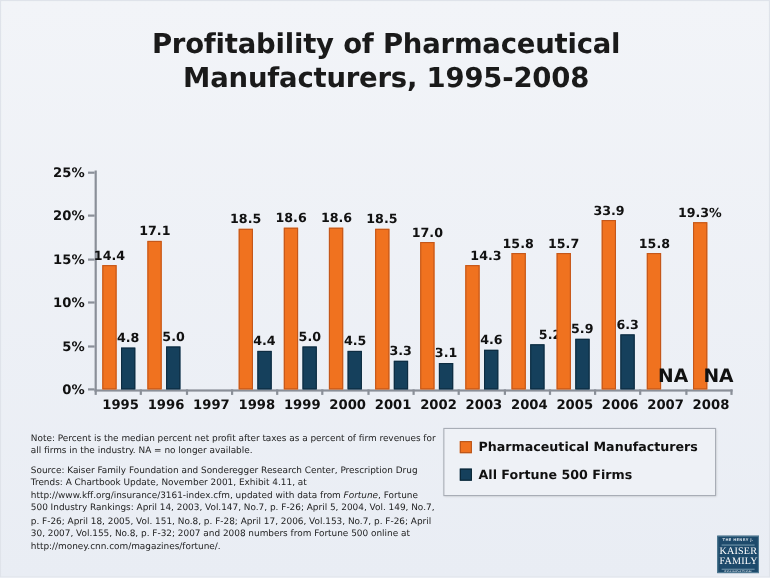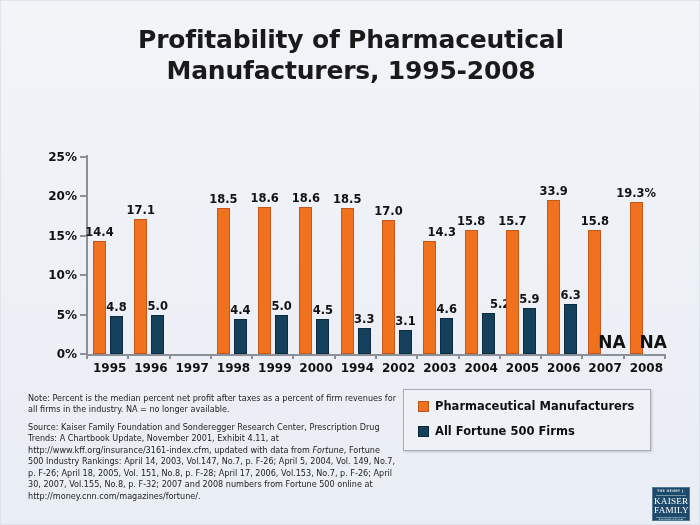--- a/index.html
+++ b/index.html
@@ -358,21 +358,21 @@
         <div class="xtick-label" style="left: 149.929px;">1996</div>
         <div class="xtick-mark" style="left: 167.571px;"></div>
         <div class="xtick-label" style="left: 191.214px;">1997</div>
         <div class="xtick-mark" style="left: 208.857px;"></div>
         <div class="xtick-label" style="left: 232.5px;">1998</div>
         <div class="xtick-mark" style="left: 250.143px;"></div>
         <div class="xtick-label" style="left: 273.786px;">1999</div>
         <div class="xtick-mark" style="left: 291.429px;"></div>
         <div class="xtick-label" style="left: 315.071px;">2000</div>
         <div class="xtick-mark" style="left: 332.714px;"></div>
-        <div class="xtick-label" style="left: 356.357px;">1994</div>
+        <div class="xtick-label" style="left: 356.357px;">2001</div>
         <div class="xtick-mark" style="left: 374px;"></div>
         <div class="xtick-label" style="left: 397.643px;">2002</div>
         <div class="xtick-mark" style="left: 415.286px;"></div>
         <div class="xtick-label" style="left: 438.929px;">2003</div>
         <div class="xtick-mark" style="left: 456.571px;"></div>
         <div class="xtick-label" style="left: 480.214px;">2004</div>
         <div class="xtick-mark" style="left: 497.857px;"></div>
         <div class="xtick-label" style="left: 521.5px;">2005</div>
         <div class="xtick-mark" style="left: 539.143px;"></div>
         <div class="xtick-label" style="left: 562.786px;">2006</div>

